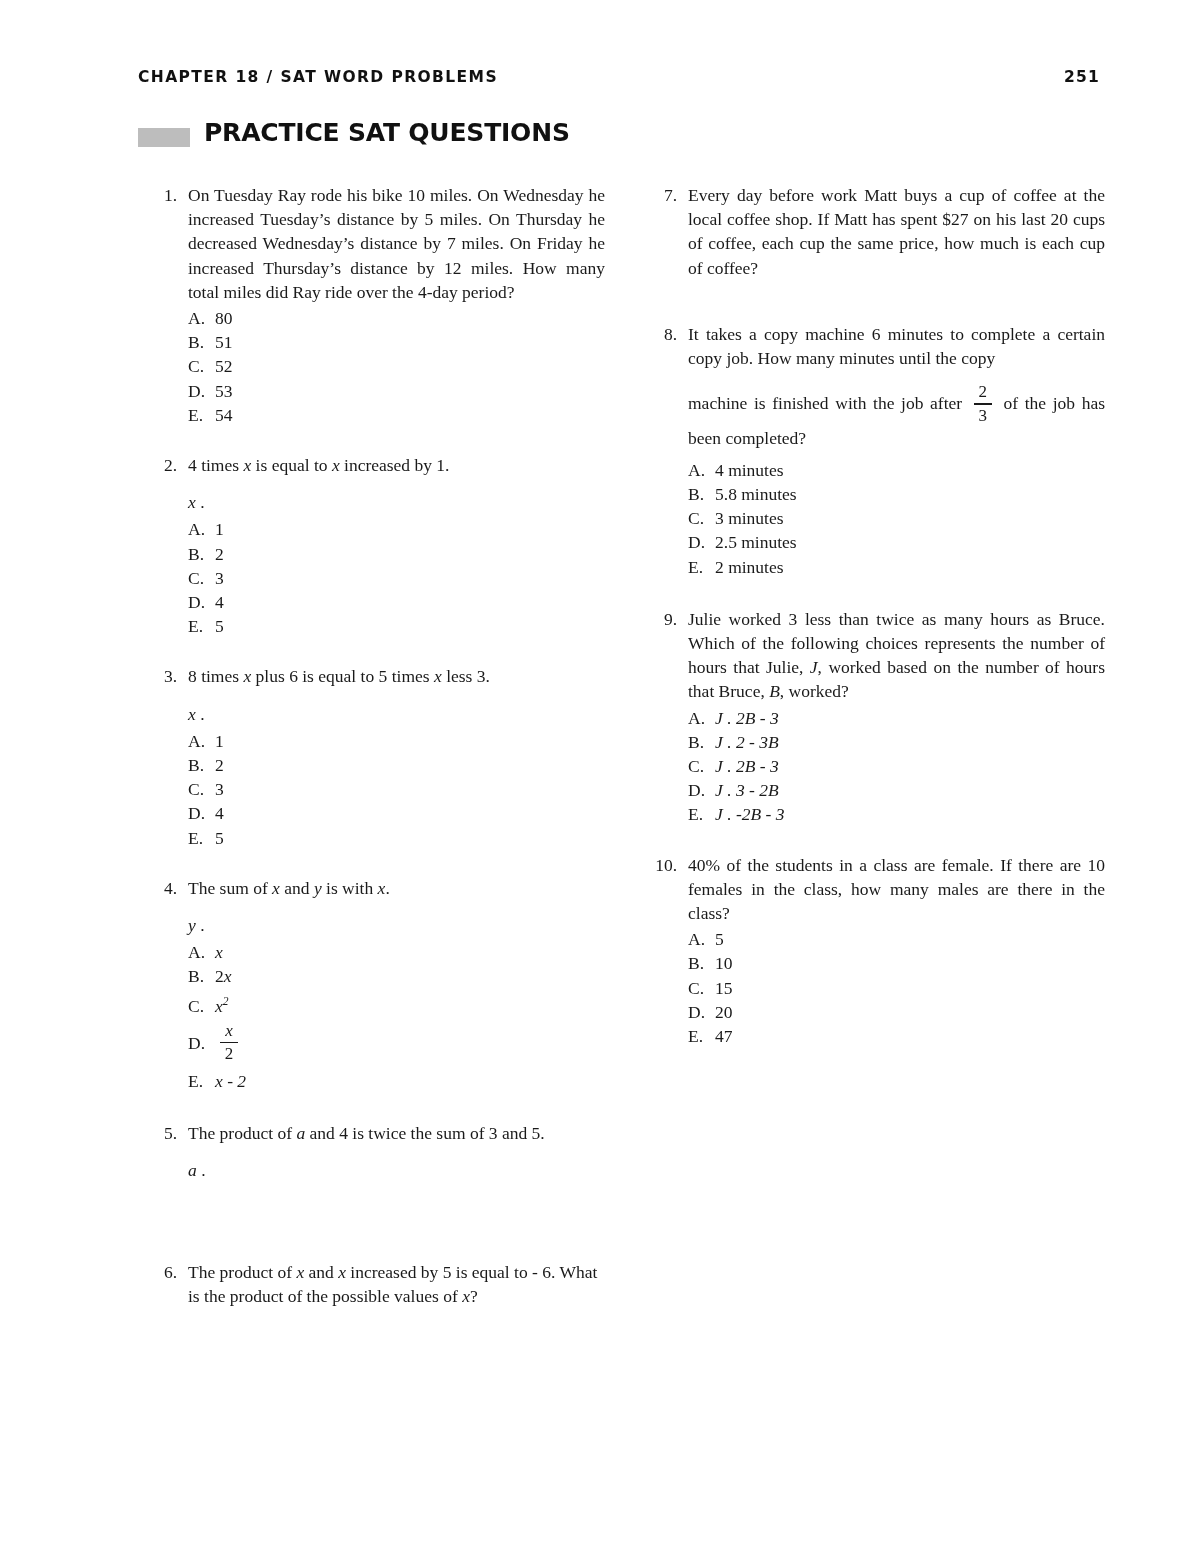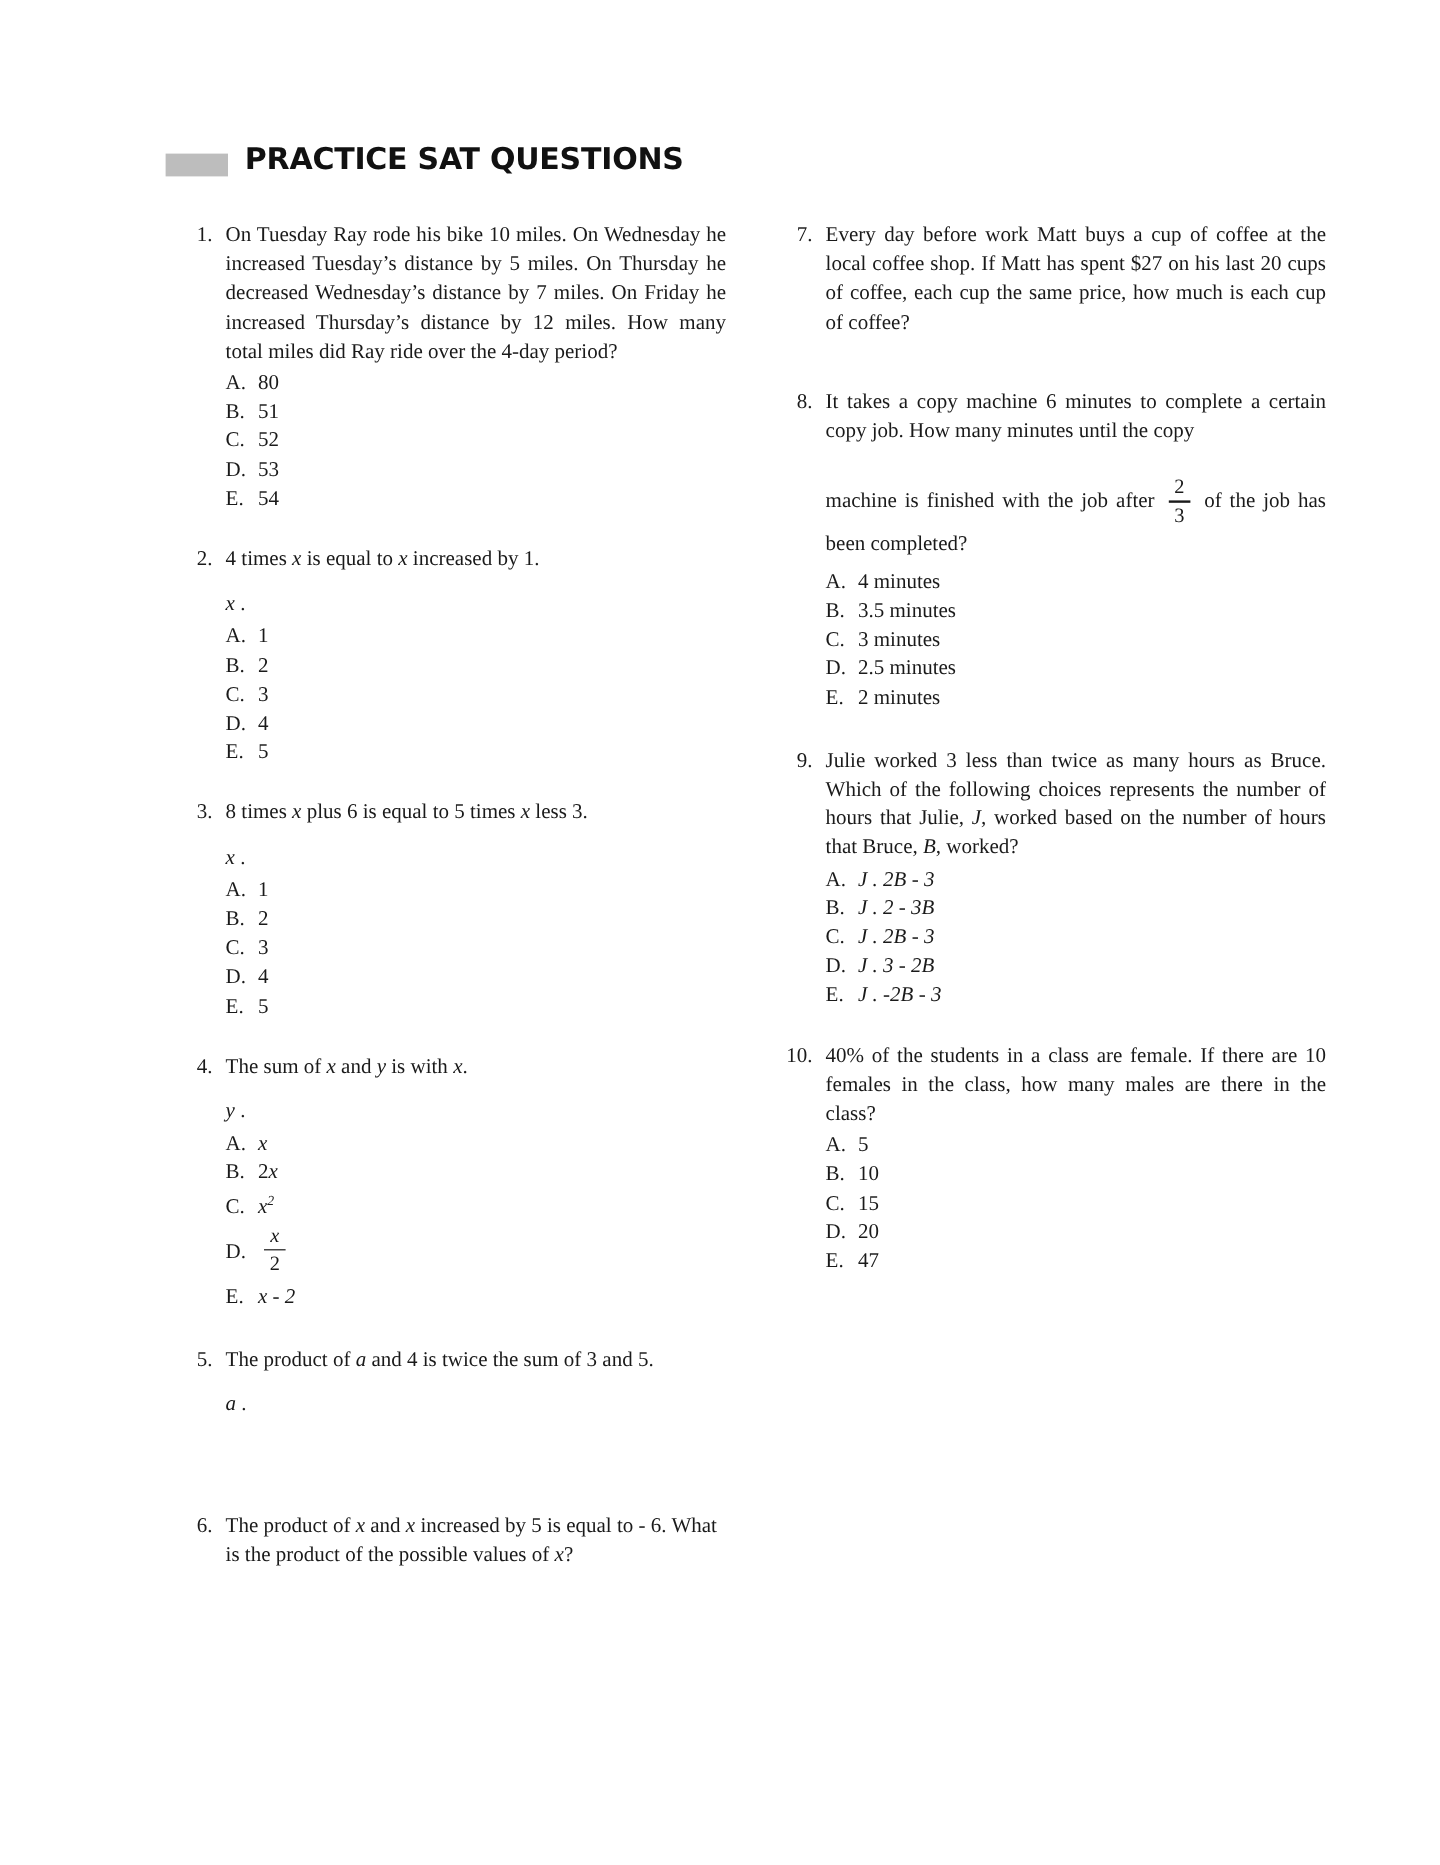--- a/index.html
+++ b/index.html
@@ -165,20 +165,24 @@
     font-style: italic;
   }
 
   .spacer-blank { height: 48px; }
 </style>
 </head>
 <body>
 
 <div class="page">
 
+  <div class="running-head">
+    <span class="running-head-title">CHAPTER 18  /  SAT WORD PROBLEMS</span>
+    <span class="running-head-page">251</span>
+  </div>
 
   <div class="section-heading">
     <span class="heading-swatch"></span>
     <span class="heading-text">PRACTICE SAT QUESTIONS</span>
   </div>
 
   <div class="col col-left">
 
     <div class="question">
       <span class="q-number">1.</span>
@@ -314,37 +318,37 @@
   <div class="col col-right">
 
     <div class="question">
       <span class="q-number">7.</span>
       <div class="q-text">Every day before work Matt buys a cup of coffee at the local coffee shop. If Matt has spent $27 on his last 20 cups of coffee, each cup the same price, how much is each cup of coffee?</div>
     </div>
 
     <div class="question" style="margin-top:42px;">
       <span class="q-number">8.</span>
       <div class="q-text">It takes a copy machine 6 minutes to complete a certain copy job. How many minutes until the copy</div>
-      <div class="q-text" style="margin-top:28px;">
+      <div class="q-text" style="margin-top:14px;">
         <span>machine is finished with the job after</span>
         <span class="frac">
           <span class="num">2</span>
           <span class="bar"></span>
           <span class="den">3</span>
         </span>
         <span>of the job has been completed?</span>
       </div>
       <ul class="choices" style="margin-top:8px;">
         <li class="choice">
           <span class="choice-letter">A.</span>
           <span class="choice-body">4 minutes</span>
         </li>
         <li class="choice">
           <span class="choice-letter">B.</span>
-          <span class="choice-body">3.5 minutes</span>
+          <span class="choice-body">5.8 minutes</span>
         </li>
         <li class="choice">
           <span class="choice-letter">C.</span>
           <span class="choice-body">3 minutes</span>
         </li>
         <li class="choice">
           <span class="choice-letter">D.</span>
           <span class="choice-body">2.5 minutes</span>
         </li>
         <li class="choice">

